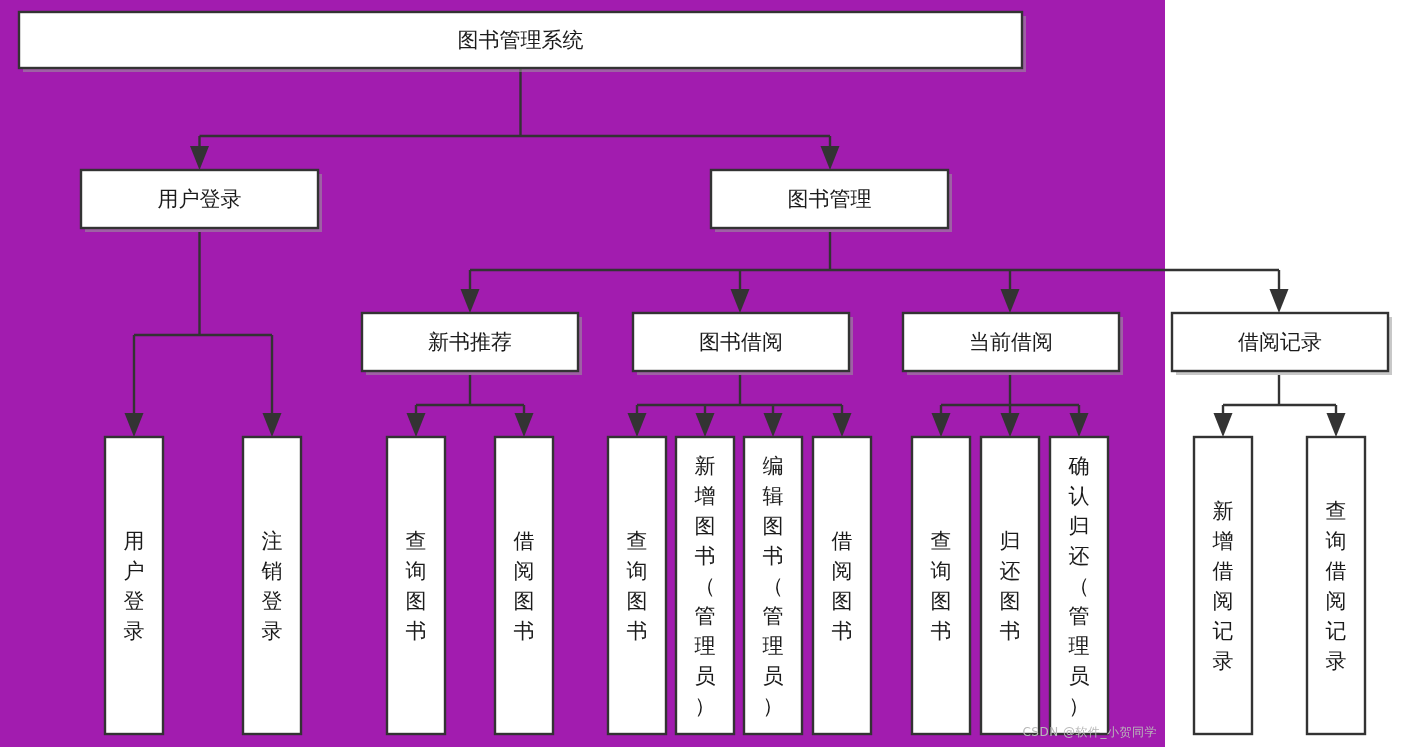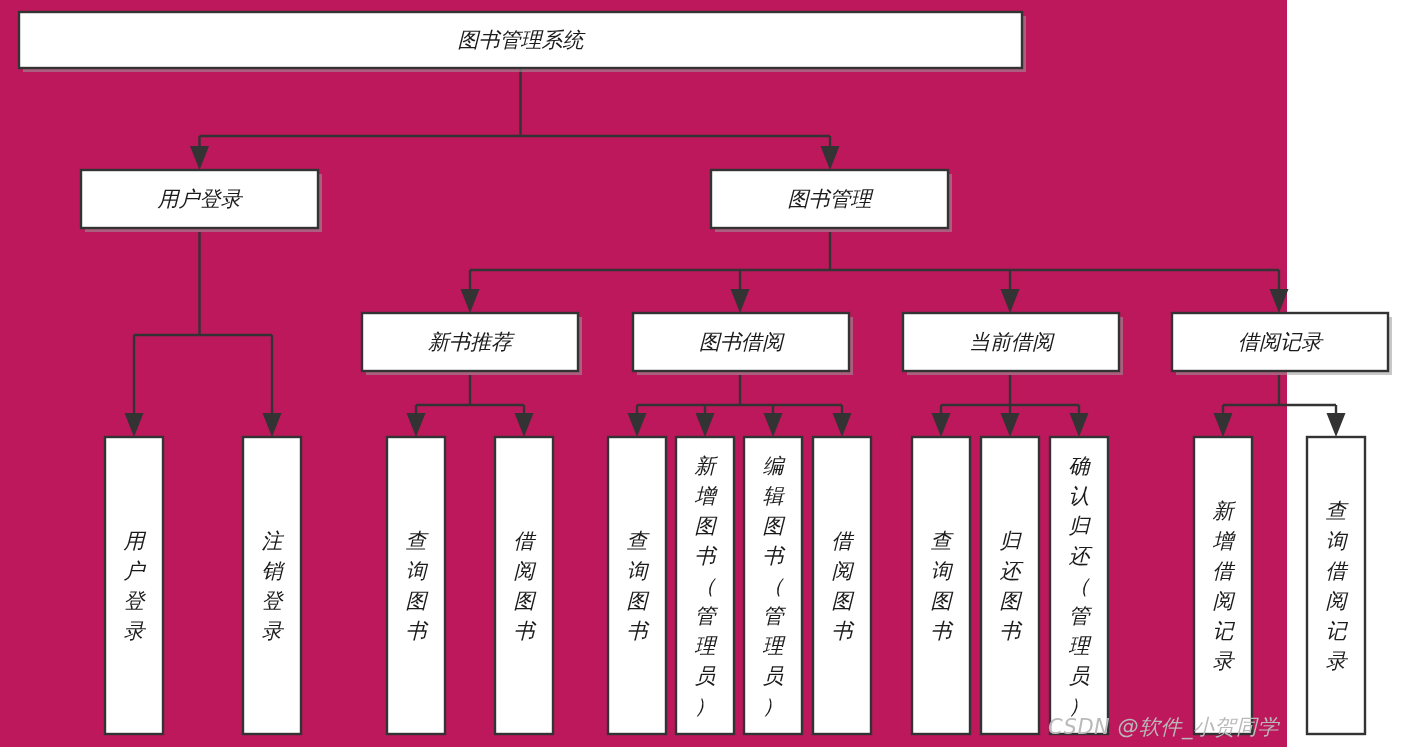--- a/index.html
+++ b/index.html
@@ -9,24 +9,23 @@
     background: #ffffff;
   }
   body {
     width: 1405px;
     height: 747px;
     font-family: "DejaVu Sans", "Liberation Sans", sans-serif;
     overflow: hidden;
   }
   #diagram-root {
     position: relative;
-    width: 1287px;
+    width: 1165px;
     height: 747px;
-    background: #be185d;
-    font-style: italic;
+    background: #a21caf;
   }
   svg.diagram-canvas {
     position: absolute;
     left: 0;
     top: 0;
     width: 1405px;
     height: 747px;
     display: block;
   }
   .node-box {
@@ -59,21 +58,21 @@
     font-family: "DejaVu Sans", "Liberation Sans", sans-serif;
     font-size: 21px;
     fill: #1b1b1b;
     text-anchor: middle;
   }
   .watermark-text {
     position: absolute;
     right: 8px;
     bottom: 6px;
     font-family: "DejaVu Sans", "Liberation Sans", sans-serif;
-    font-size: 21px;
+    font-size: 12px;
     color: #b9b9b9;
     letter-spacing: 0.5px;
     white-space: nowrap;
     user-select: none;
   }
 </style>
 </head>
 <body>
 
 <div id="diagram-root">

